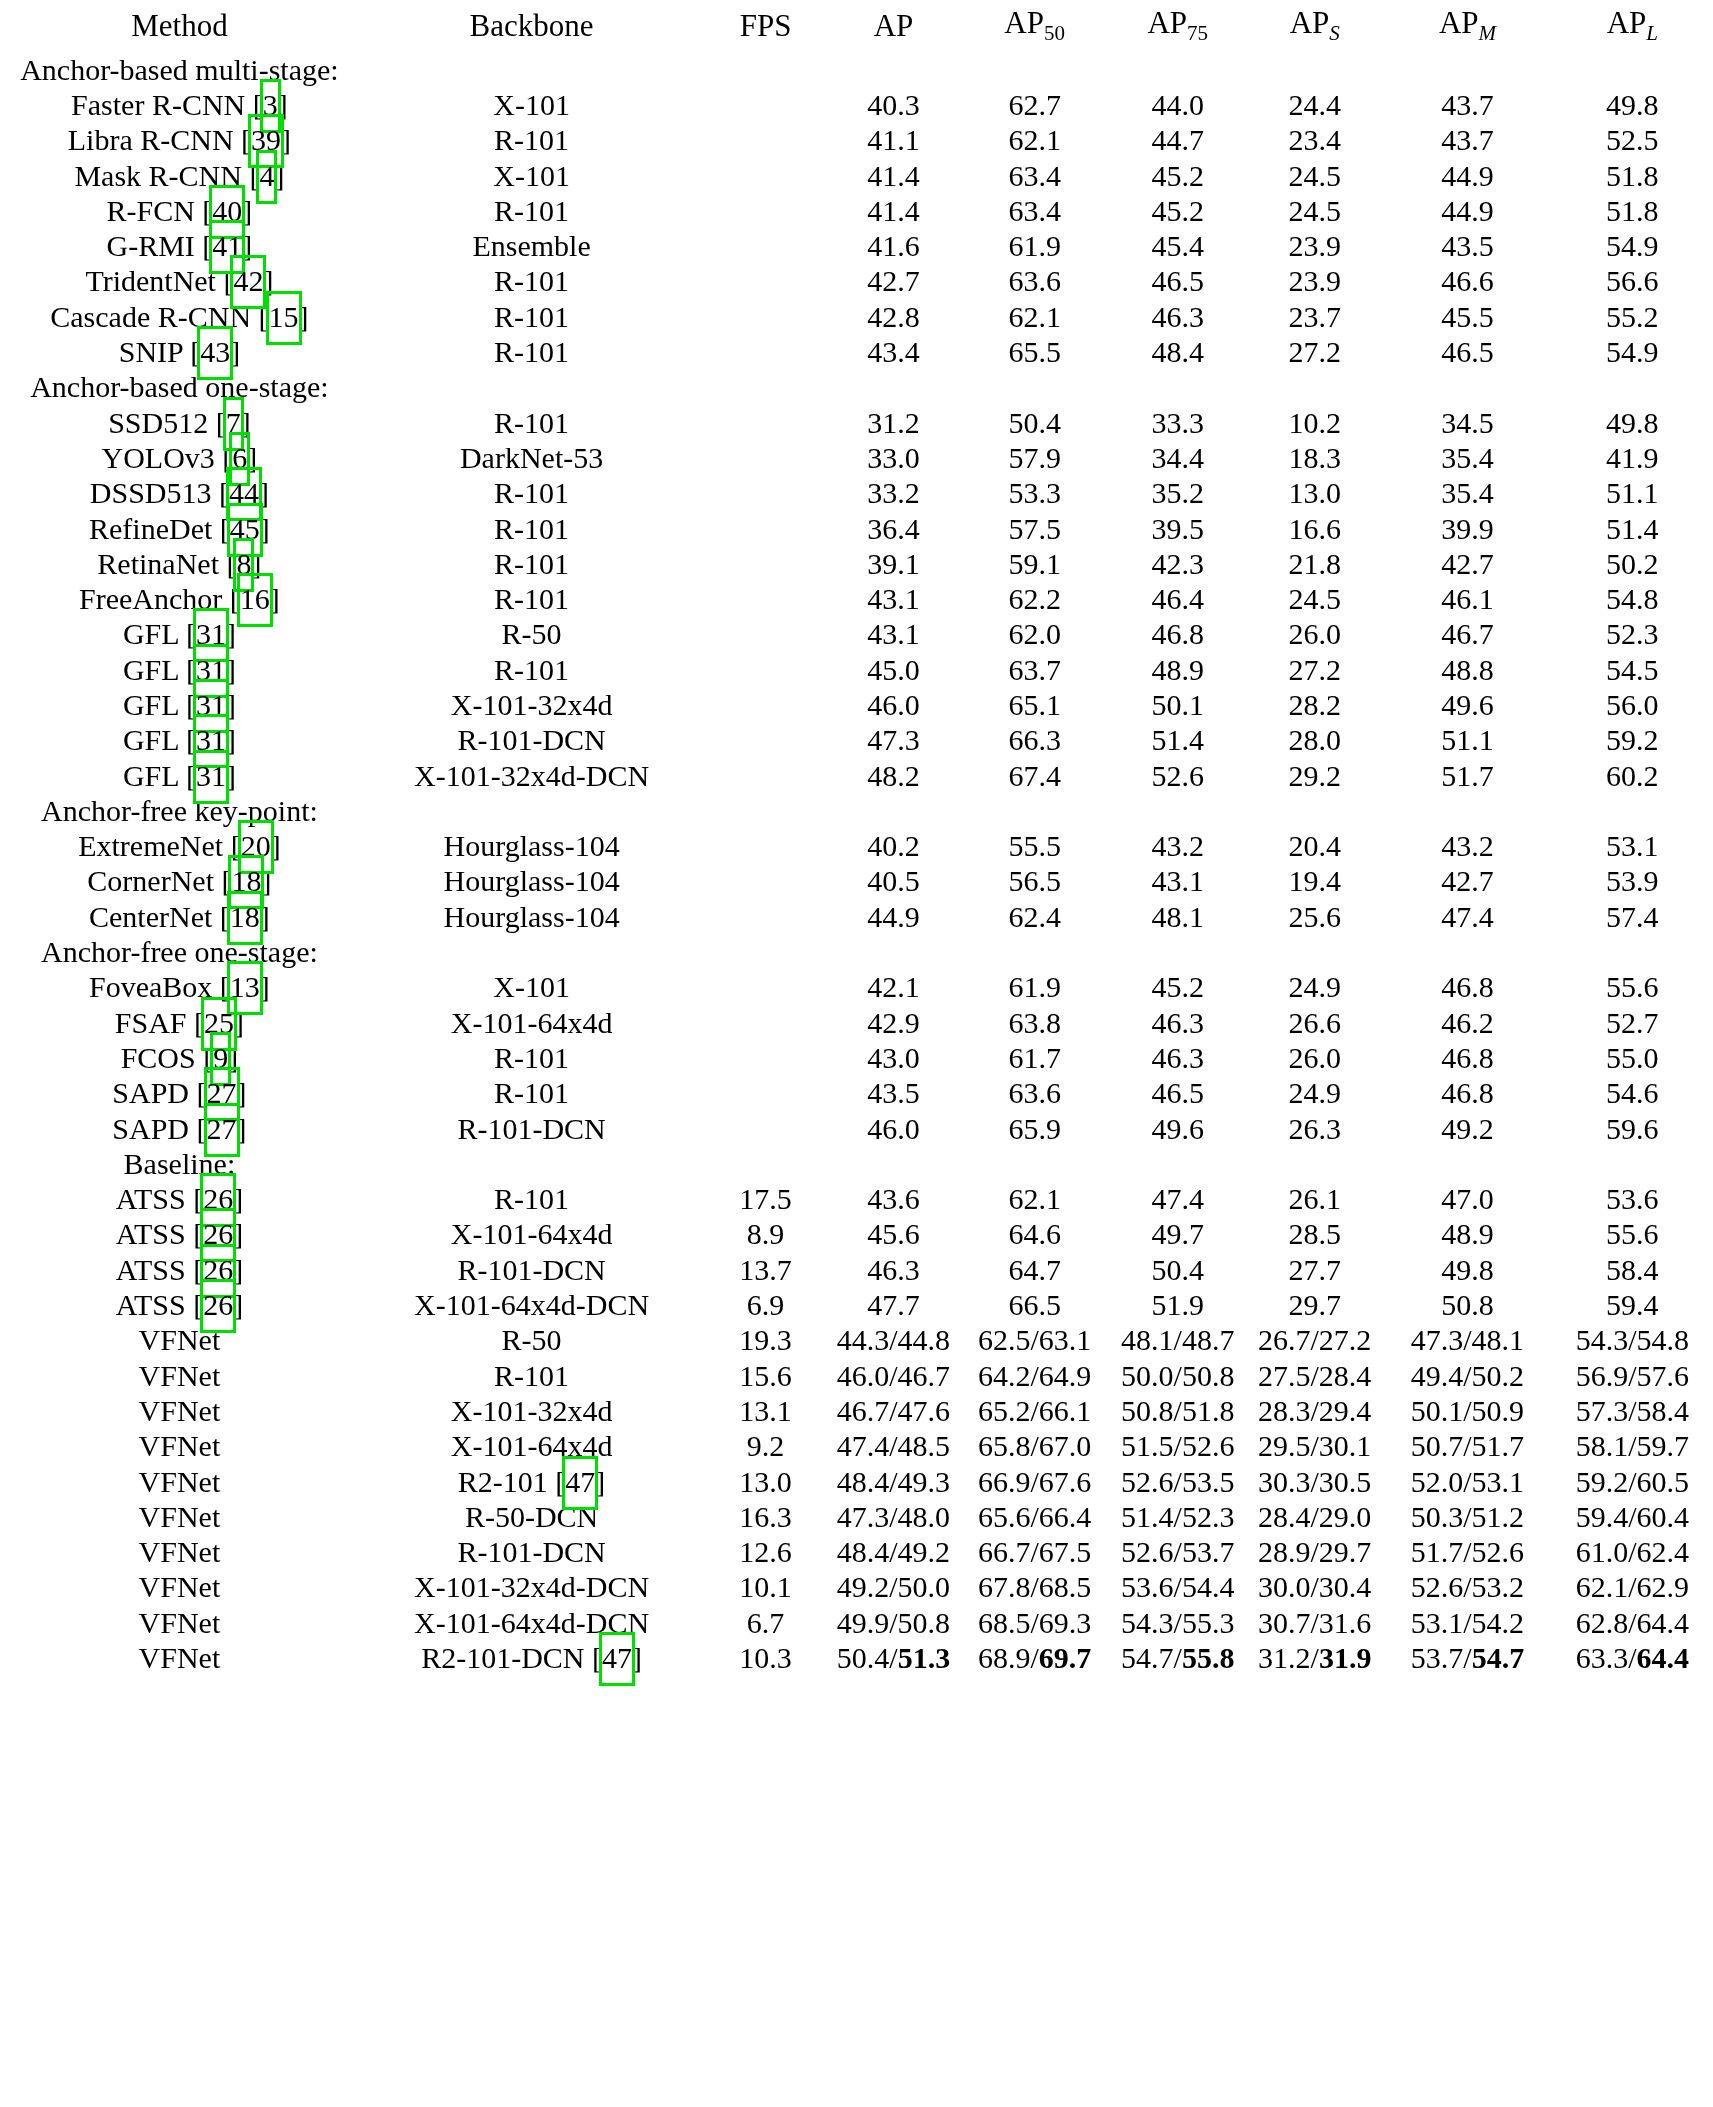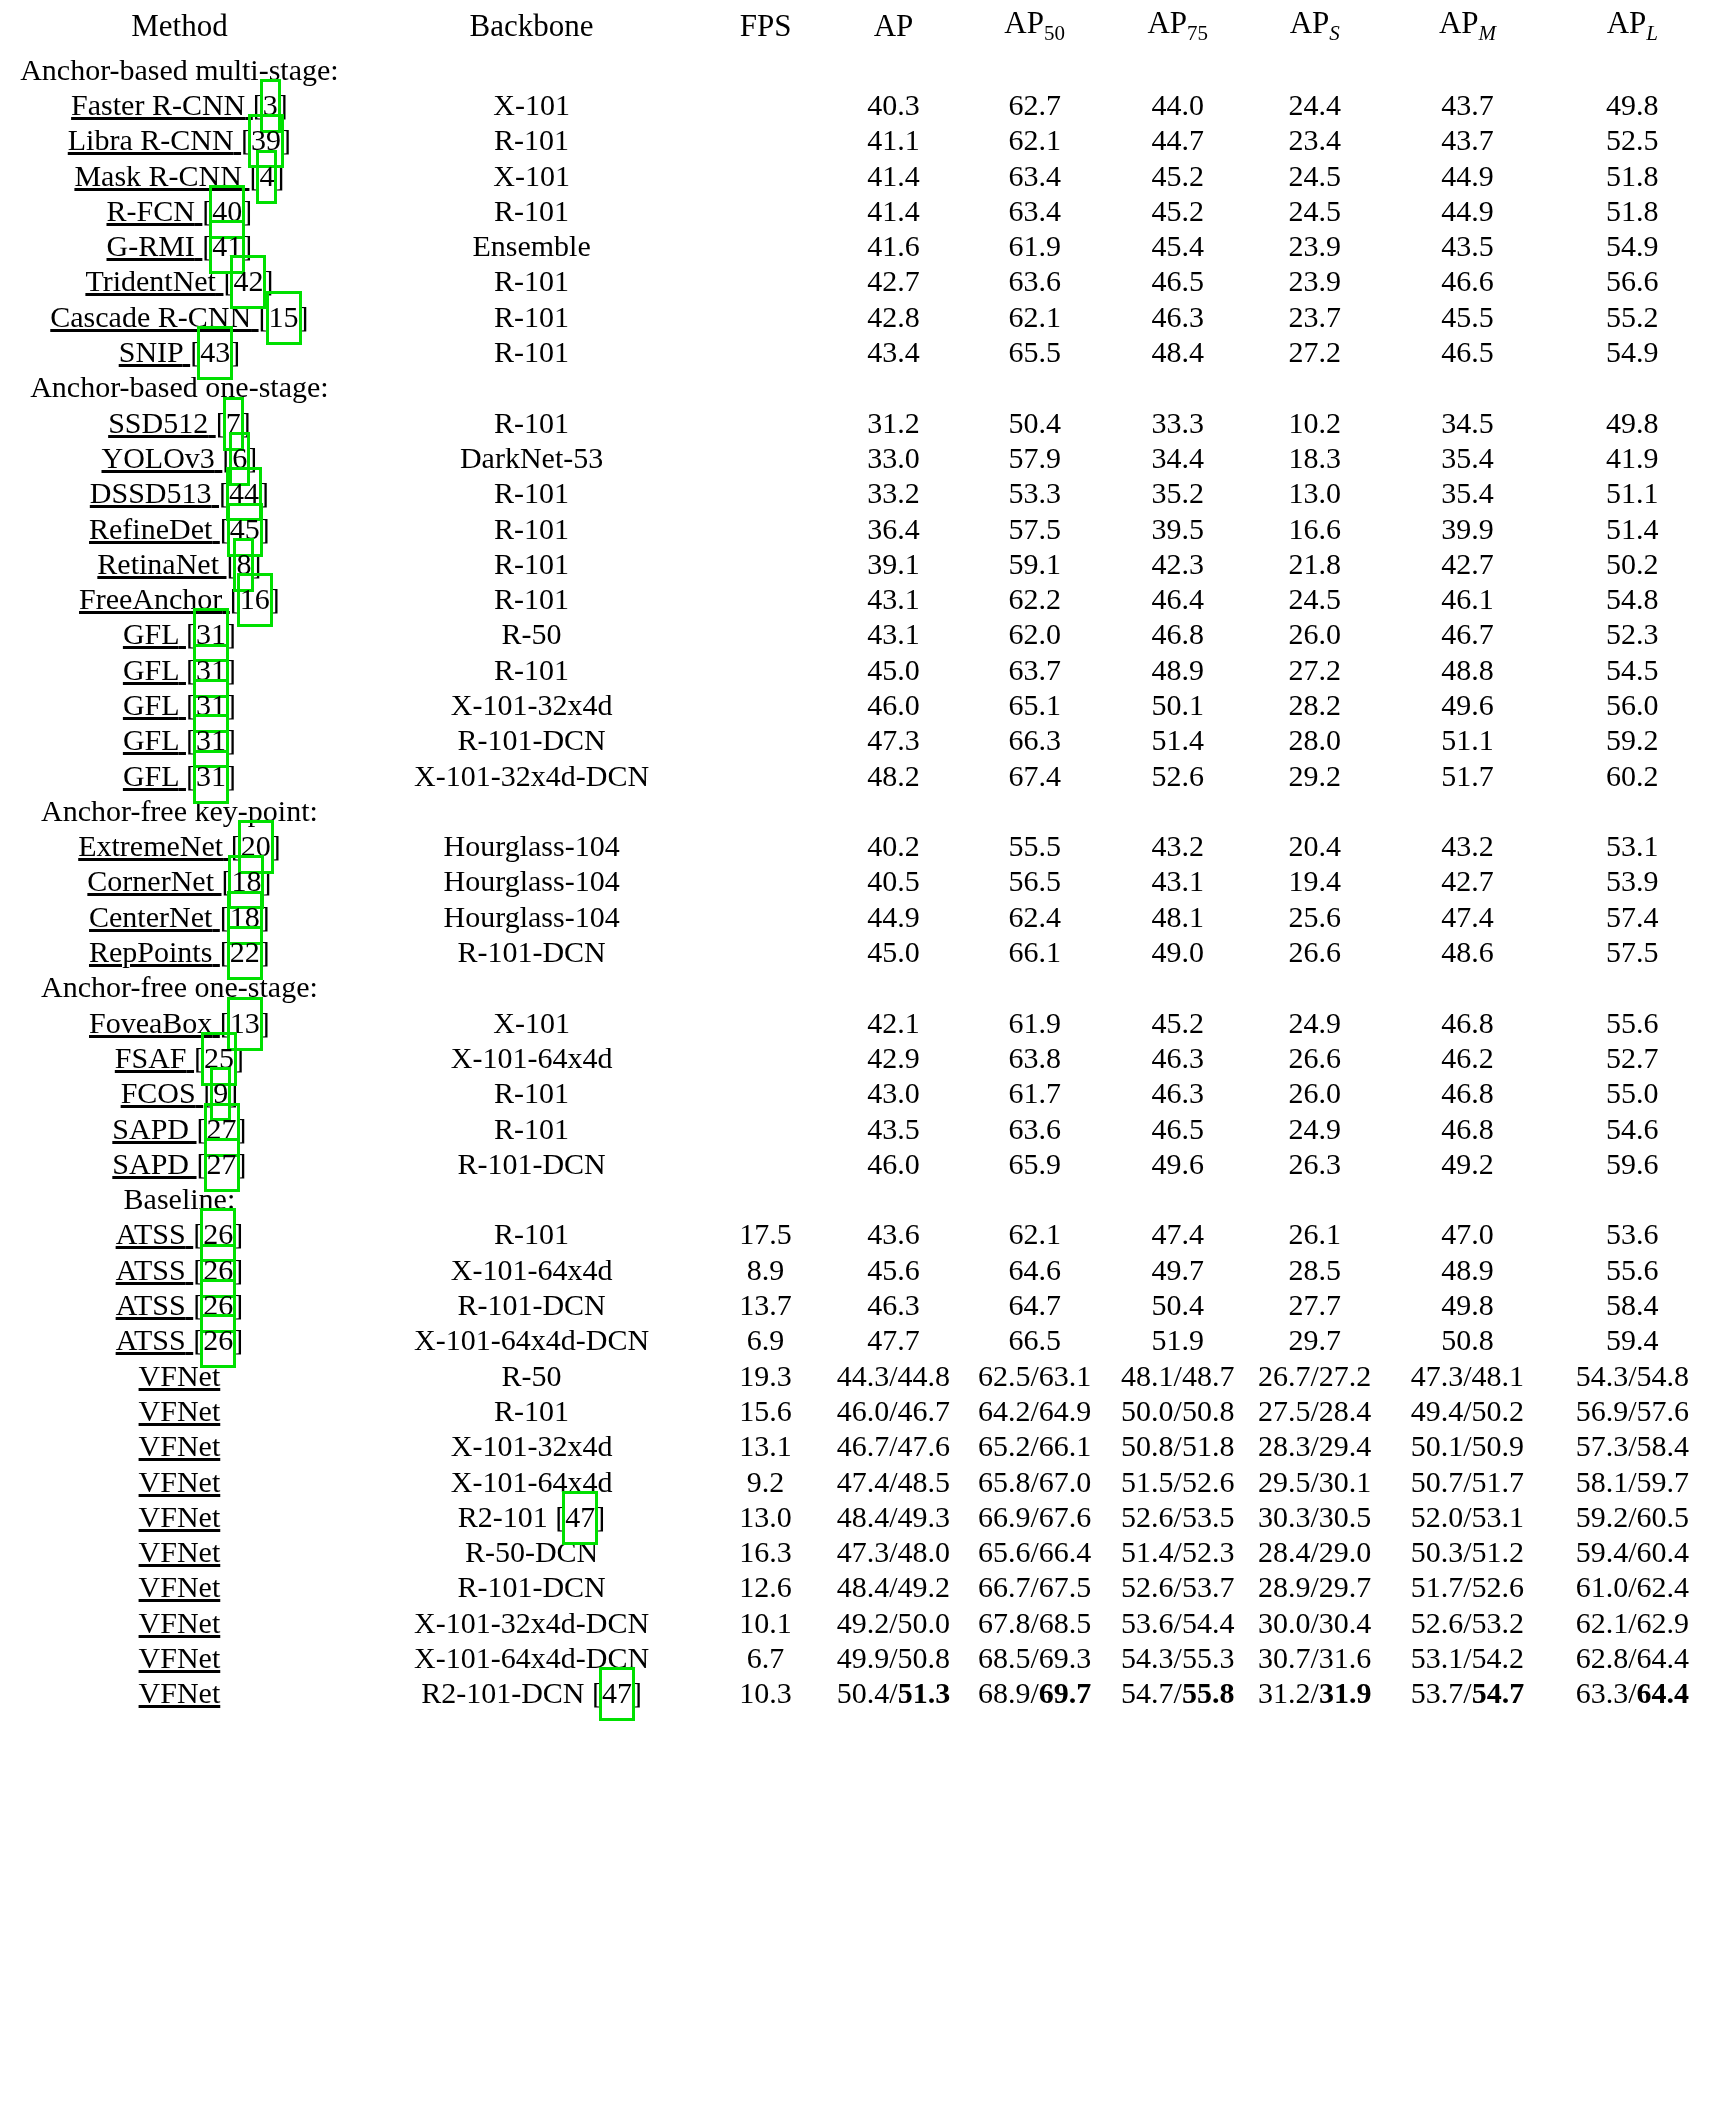--- a/index.html
+++ b/index.html
@@ -66,21 +66,20 @@
   }
 
   td.cell {
     text-align: center;
     height: 35px;
   }
   td.cell-method {
     text-align: center;
     height: 35px;
     padding-right: 22px;
-    text-decoration: underline;
   }
   td.cell-section {
     text-align: center;
     height: 35px;
     padding-right: 18px;
   }
 
   tr.body-row > td { height: 35.3px; }
 
   
@@ -421,31 +420,20 @@
           <td class="cell-method vr-method"><span>CenterNet</span> <span class="cite" style="--hl: #00e000;"><span>[</span><span class="num">18</span><span>]</span></span></td>
           <td class="cell"><span>Hourglass-104</span></td>
           <td class="cell vr-fps"></td>
           <td class="cell">44.9</td>
           <td class="cell">62.4</td>
           <td class="cell vr-ap75">48.1</td>
           <td class="cell">25.6</td>
           <td class="cell">47.4</td>
           <td class="cell">57.4</td>
         </tr>
-        <tr class="body-row">
-          <td class="cell-method vr-method"><span>RepPoints</span> <span class="cite" style="--hl: #00e000;"><span>[</span><span class="num">22</span><span>]</span></span></td>
-          <td class="cell"><span>R-101-DCN</span></td>
-          <td class="cell vr-fps"></td>
-          <td class="cell">45.0</td>
-          <td class="cell">66.1</td>
-          <td class="cell vr-ap75">49.0</td>
-          <td class="cell">26.6</td>
-          <td class="cell">48.6</td>
-          <td class="cell">57.5</td>
-        </tr>
         <tr class="body-row rule-sec">
           <td class="cell-section vr-method">Anchor-free one-stage:</td>
           <td class="cell"></td>
           <td class="cell vr-fps"></td>
           <td class="cell"></td>
           <td class="cell"></td>
           <td class="cell vr-ap75"></td>
           <td class="cell"></td>
           <td class="cell"></td>
           <td class="cell"></td>

